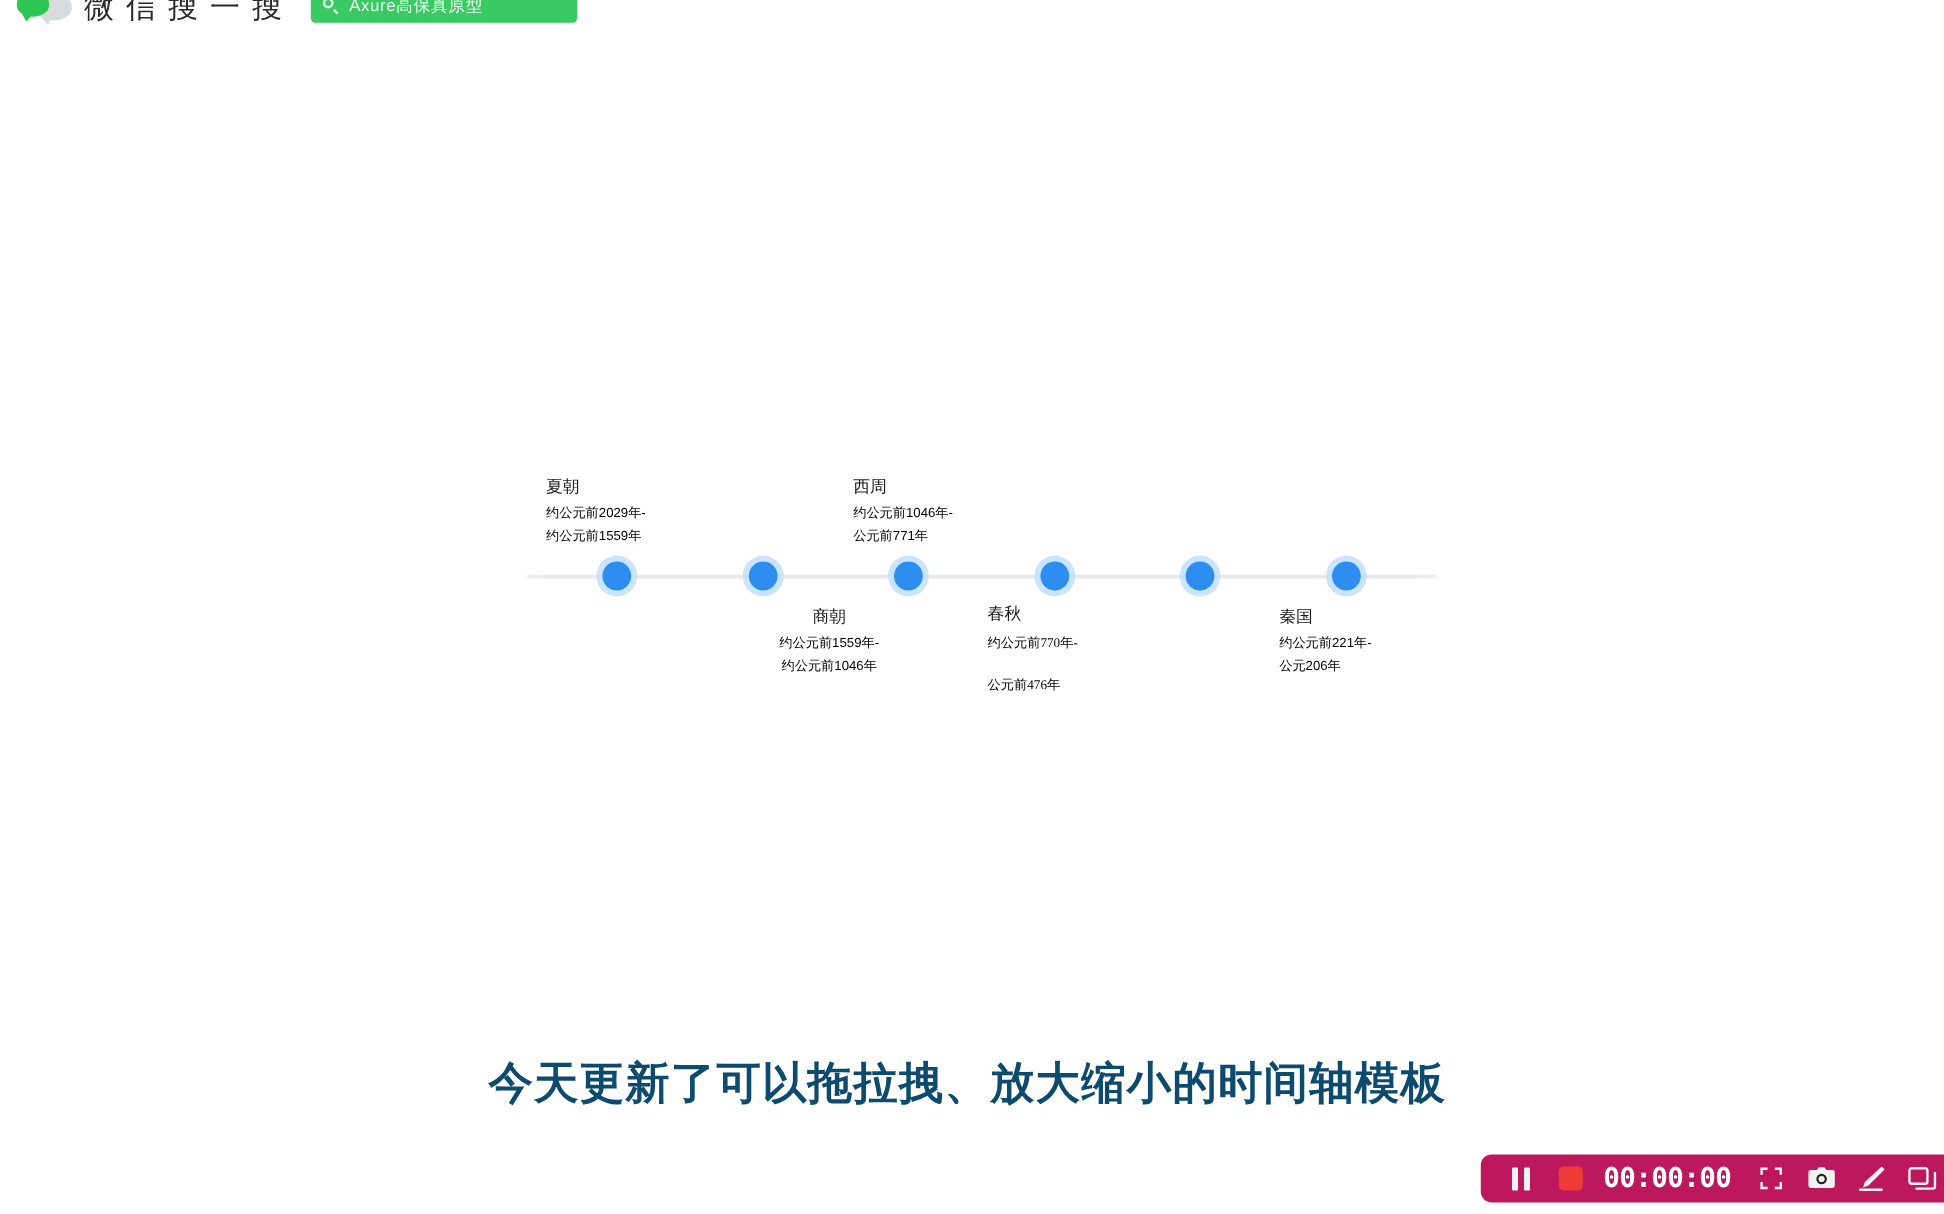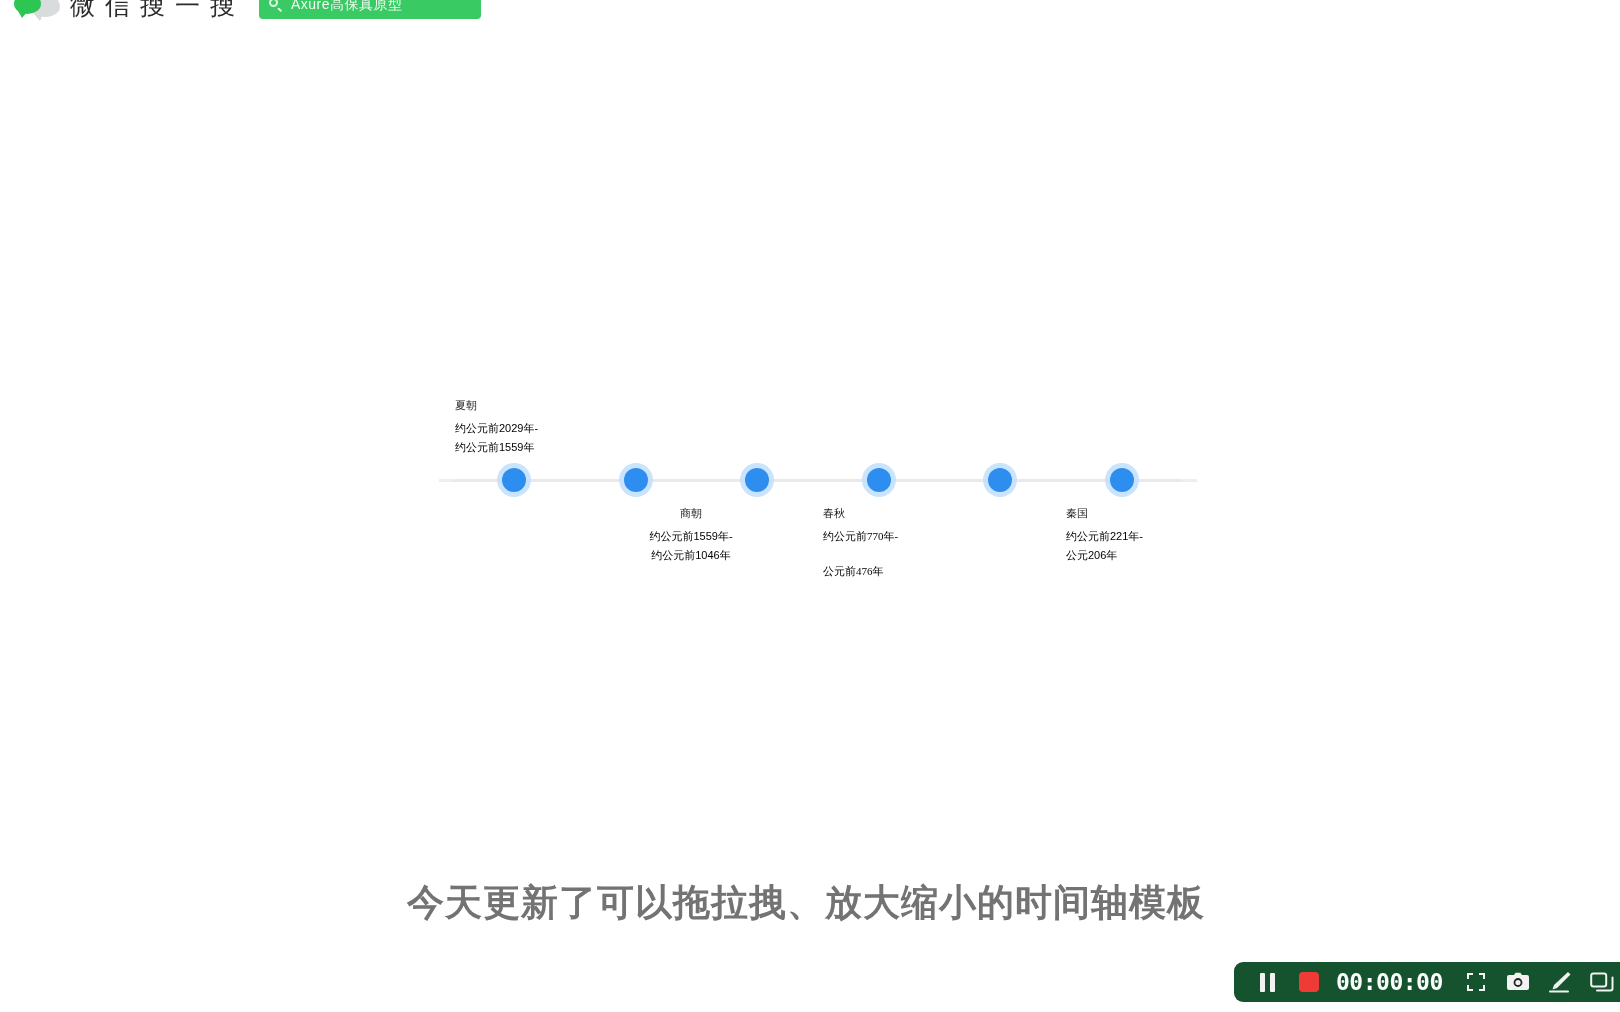--- a/index.html
+++ b/index.html
@@ -161,21 +161,21 @@
     border-radius: 50%;
     background: #2e8ef0;
   }
   .tl-label {
     position: absolute;
     width: 230px;
   }
   .tl-label.above { text-align: left; }
   .tl-label.below { text-align: left; }
   .tl-title {
-    font-size: 11px;
+    font-size: 14px;
     color: #1c1c1c;
     font-weight: 400;
     line-height: 22px;
     white-space: nowrap;
   }
   .tl-range {
     font-size: 11px;
     color: #000000;
     line-height: 19px;
     margin-top: 3px;
@@ -184,32 +184,32 @@
 
   
   #subtitle {
     position: absolute;
     left: 0;
     top: 878px;
     width: 1612px;
     text-align: center;
     font-size: 37px;
     font-weight: 700;
-    color: #737373;
+    color: #0c4a6e;
     letter-spacing: 1px;
     white-space: nowrap;
   }
 
   
   #recorder-toolbar {
     position: absolute;
     left: 1234px;
     top: 962px;
     height: 40px;
-    background: #14532d;
+    background: #be185d;
     border-radius: 9px 0 0 9px;
     display: flex;
     align-items: center;
     gap: 0px;
     padding: 0 6px 0 12px;
     box-sizing: border-box;
     width: 386px;
   }
   .rec-btn {
     display: flex;
@@ -290,20 +290,25 @@
   </div>
   <div class="tl-label below" style="left:576px; top:502px;text-align:center;">
     <div class="tl-title">商朝</div>
     <div class="tl-range">约公元前1559年-</div>
     <div class="tl-range" style="margin-top:0">约公元前1046年</div>
   </div>
 
   <div class="tl-node" style="left:757px;">
     <div class="halo"></div>
     <div class="dot"></div>
+  </div>
+  <div class="tl-label above" style="left:711px; top:394px;">
+    <div class="tl-title">西周</div>
+    <div class="tl-range">约公元前1046年-</div>
+    <div class="tl-range" style="margin-top:0">公元前771年</div>
   </div>
 
   <div class="tl-node" style="left:879px;">
     <div class="halo"></div>
     <div class="dot"></div>
   </div>
   <div class="tl-label below" style="left:823px; top:502px;font-family:Liberation Serif, serif;">
     <div class="tl-title">春秋</div>
     <div class="tl-range">约公元前770年-</div>
     <div class="tl-range" style="margin-top:16px">公元前476年</div>

